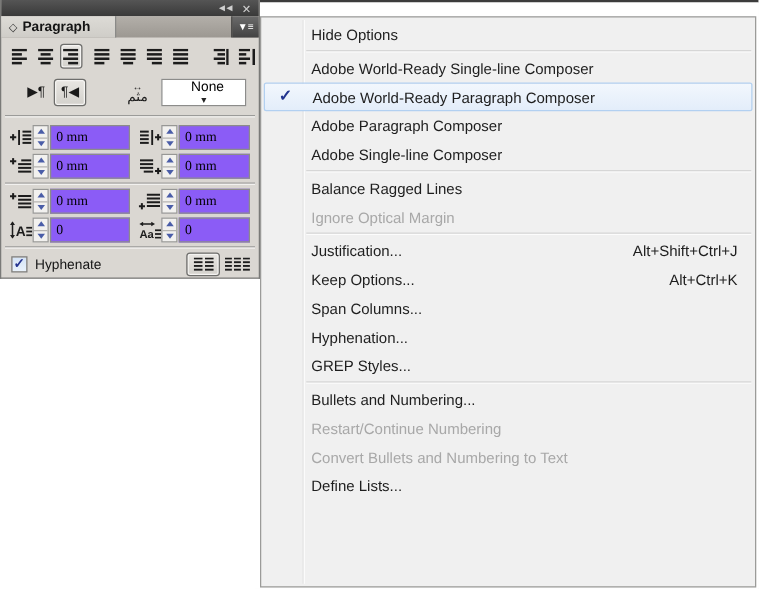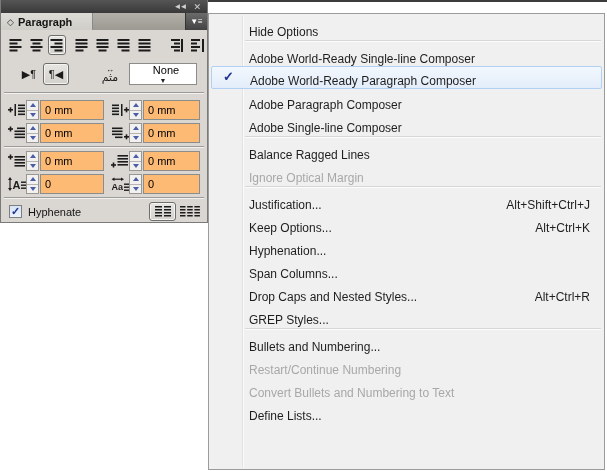--- a/index.html
+++ b/index.html
@@ -35,22 +35,22 @@
   .pbtn svg { display:block; }
   .txtbtn { font-size:11px; color:#1a1a1a; line-height:1; }
   .spin { width:13px; height:20px; border:1px solid #979795; background:#f2f1ef;
           display:flex; flex-direction:column; }
   .su,.sd { flex:1; display:flex; align-items:center; justify-content:center; }
   .su { border-bottom:1px solid #b5b4b2; }
   .su::after { content:""; border-left:3px solid transparent; border-right:3px solid transparent;
                border-bottom:4px solid #4a5da8; }
   .sd::after { content:""; border-left:3px solid transparent; border-right:3px solid transparent;
                border-top:4px solid #4a5da8; }
-  .pfield { height:20px; border:1px solid #8c8c8a; background:#fdba74; font-size:11px;
-            padding:0 4px; font-family:Liberation Sans, sans-serif; color:#000; margin-left:1px; }
+  .pfield { height:20px; border:1px solid #8c8c8a; background:#8b5cf6; font-size:11px;
+            padding:0 4px; font-family:Liberation Serif, serif; color:#000; margin-left:1px; }
   .ficon { width:19px; display:flex; justify-content:center; }
   .dropdown { width:68px; height:22px; background:#fff; border:1px solid #8c8c8a;
               display:flex; align-items:center; font-size:11px; color:#000; }
   .dropdown .dval { flex:1; padding-left:6px; }
   .dropdown .darr { width:16px; text-align:center; font-size:7px; color:#222; }
   .kashida { display:flex; flex-direction:column; align-items:center; line-height:1;
              color:#1a1a1a; width:26px; }
   .kashida .ka { font-size:8px; height:6px; }
   .kashida .kl { font-family:"DejaVu Sans",sans-serif; font-size:11px; }
   .cbox { width:13px; height:13px; border:1px solid #7e7e7c; background:linear-gradient(#d5e4f6,#eaf2fb);
@@ -63,21 +63,21 @@
                 box-shadow:inset 0 0 0 1px #f5f4f2; }
   .docarea { position:absolute; background:#fff; }
 
   
   .menu { position:absolute; left:208px; top:13px; width:397px; height:457px;
           background:#f0f0f0; border:1px solid #9b9b99; padding-top:2px; }
   .menu::before { content:""; position:absolute; left:33px; top:2px; bottom:2px; width:1px;
                   background:#e2e2e2; }
   .menu::after { content:""; position:absolute; left:34px; top:2px; bottom:2px; width:1px;
                  background:#fbfbfb; }
-  .menu-item { position:relative; z-index:1; height:23px; display:flex; align-items:flex-end;
+  .menu-item { position:relative; z-index:1; height:23px; display:flex; align-items:center;
                padding:0 14px 0 40px; font-size:12px; color:#1e1e1e; }
   .menu-item.highlighted { margin:0 2px; padding:0 12px 0 38px; border:1px solid #b2d0f1;
                            border-radius:2px;
                            background:linear-gradient(#f2f7fd,#e3edfa); }
   .menu-item.disabled { color:#a8a8a8; }
   .mlabel { white-space:nowrap; }
   .mshortcut { margin-left:auto; white-space:nowrap; }
   .check { position:absolute; left:11px; top:2px; color:#22348f; font-size:13px; font-weight:bold; }
   .menu-sep { position:relative; z-index:1; height:1px; background:#d6d6d6;
               margin:1px 3px 2px 36px; box-shadow:0 1px 0 #fcfcfc; }
@@ -446,28 +446,24 @@
       <div class="menu-sep"></div>
       <div class="menu-item">
         <span class="mlabel">Justification...</span>
         <span class="mshortcut">Alt+Shift+Ctrl+J</span>
       </div>
       <div class="menu-item">
         <span class="mlabel">Keep Options...</span>
         <span class="mshortcut">Alt+Ctrl+K</span>
       </div>
       <div class="menu-item">
+        <span class="mlabel">Span Columns...</span>
+      </div>
+      <div class="menu-item">
         <span class="mlabel">Hyphenation...</span>
-      </div>
-      <div class="menu-item">
-        <span class="mlabel">Span Columns...</span>
-      </div>
-      <div class="menu-item">
-        <span class="mlabel">Drop Caps and Nested Styles...</span>
-        <span class="mshortcut">Alt+Ctrl+R</span>
       </div>
       <div class="menu-item">
         <span class="mlabel">GREP Styles...</span>
       </div>
       <div class="menu-sep"></div>
       <div class="menu-item">
         <span class="mlabel">Bullets and Numbering...</span>
       </div>
       <div class="menu-item disabled">
         <span class="mlabel">Restart/Continue Numbering</span>

